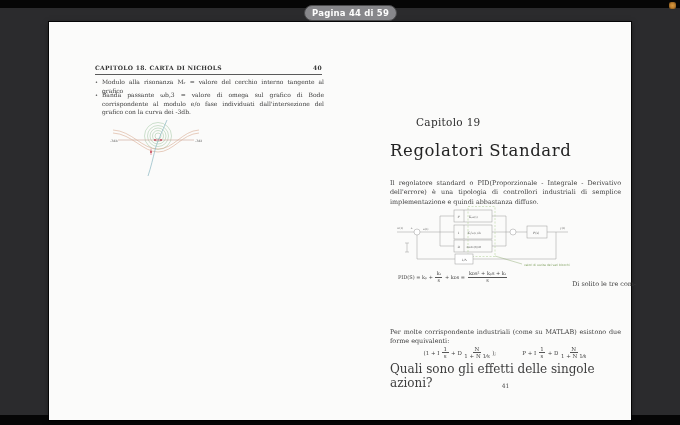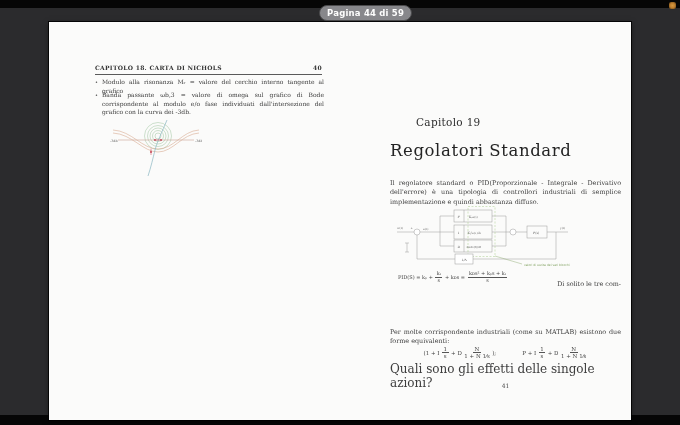--- a/index.html
+++ b/index.html
@@ -6,21 +6,21 @@
   body{
     width:680px;height:425px;position:relative;overflow:hidden;
     background:var(--frame_black,#060606);
     font-family:"DejaVu Serif", serif;
   }
   .viewer{
     position:absolute;left:0;top:8px;width:680px;height:407px;
     background:var(--viewer_bg,#2b2b2d);
   }
   .badge{
-    position:absolute;left:319px;top:5px;z-index:30;
+    position:absolute;left:304px;top:5px;z-index:30;
     background:var(--badge_bg,#87878b);
     border:1px solid var(--badge_border,#4a4a4c);
     border-radius:8px;color:#fdfdfd;
     font-family:"DejaVu Sans", sans-serif;font-size:8.5px;font-weight:bold;
     padding:1.5px 7px 2.5px 7px;letter-spacing:0.2px;text-align:right;
   }
   .status-dot{
     position:absolute;right:4px;top:2px;width:7px;height:7px;border-radius:2px;
     background:radial-gradient(circle at 50% 50%, #d69a40 0%, var(--indicator_orange,#c08030) 45%, #5a3c12 100%);
   }
@@ -41,21 +41,21 @@
     text-align:justify;color:#3d3d3d;}
   .bullet .dot{flex:0 0 auto;font-size:5px;line-height:1.7;}
   .b1{top:56px;}
   .b2{top:69px;}
   .nichols{left:61px;top:96px;}
   
   .rp-chapter{left:341px;top:94px;font-size:10.5px;color:#2f2f2f;letter-spacing:0.3px;margin-left:26px;}
   .rp-title{left:341px;top:119px;font-size:16.5px;color:#242424;letter-spacing:0.6px;}
   .rp-para{left:341px;width:231px;font-size:6.4px;line-height:1.45;text-align:justify;color:#3d3d3d;}
   .p1{top:157px;}
-  .p2lead{left:341px;top:258px;width:231px;font-size:6.4px;text-align:right;color:#3d3d3d;}
+  .p2lead{left:356px;top:258px;width:231px;font-size:6.4px;text-align:right;color:#3d3d3d;}
   .p2{top:266px;}
   .p3{top:306px;}
   .pid-diagram{left:347px;top:184px;}
   .pid-formula{left:349px;top:249px;font-size:5px;color:#444;display:flex;align-items:center;gap:1.5px;}
   .forms-row{left:341px;top:324px;width:231px;display:flex;justify-content:center;gap:26px;
     font-size:5.5px;color:#3d3d3d;}
   .form{display:flex;align-items:center;gap:1.5px;}
   .frac{display:inline-flex;flex-direction:column;align-items:center;line-height:1.15;margin:0 1px;}
   .frac .num{border-bottom:0.5px solid #555;padding:0 1.5px;}
   .question{left:341px;top:340px;width:231px;font-size:12px;color:#3d3d3d;}

